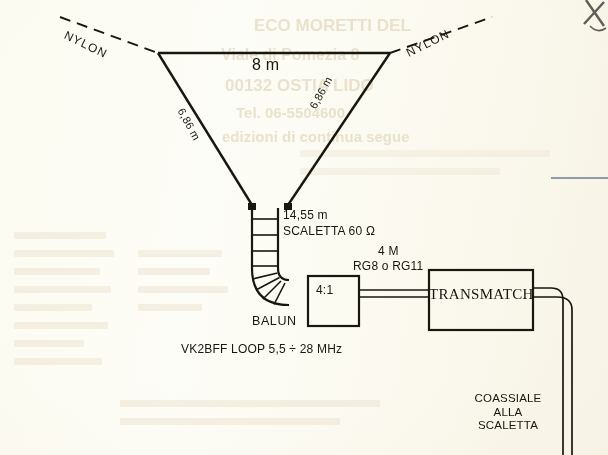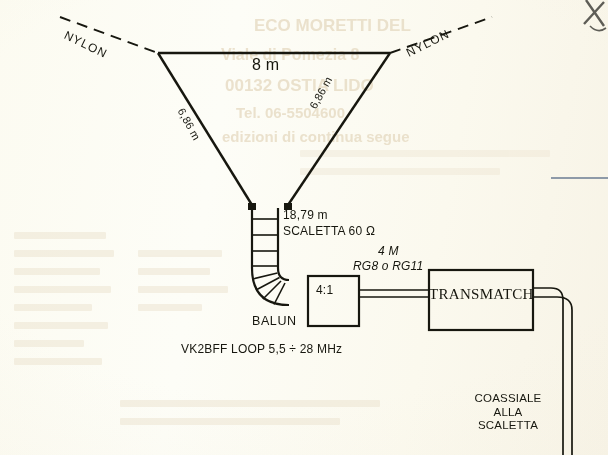--- a/index.html
+++ b/index.html
@@ -61,21 +61,21 @@
     font-family: "Liberation Sans", sans-serif;
     color: #17170f;
     letter-spacing: 0.2px;
   }
   .lbl-8m      { left: 252px; top: 56px;  font-size: 16px; }
   .lbl-left    { left: 186px; top: 106px; font-size: 11px; transform: rotate(61deg); transform-origin: left top; }
   .lbl-right   { left: 307px; top: 105px; font-size: 11px; transform: rotate(-61deg); transform-origin: left top; }
   .lbl-nylon-l { left: 68px;  top: 28px;  font-size: 12px; letter-spacing: 1px; transform: rotate(26deg); transform-origin: left top; }
   .lbl-nylon-r { left: 404px; top: 47px;  font-size: 12px; letter-spacing: 1px; transform: rotate(-26deg); transform-origin: left top; }
   .lbl-ladder  { left: 283px; top: 207px; font-size: 12px; line-height: 16px; }
-  .lbl-coaxlen { left: 353px; top: 244px; font-size: 12px; line-height: 15px; text-align: left; font-style: italic; }
+  .lbl-coaxlen { left: 353px; top: 244px; font-size: 12px; line-height: 15px; text-align: left; }
   .lbl-4m      { padding-left: 25px; }
   .lbl-balun   { left: 252px; top: 314px; font-size: 12.5px; letter-spacing: 0.6px; }
   .lbl-ratio   { left: 316px; top: 283px; font-size: 12px; }
   .lbl-tm      { left: 429px; top: 286px; font-size: 15px; letter-spacing: 0.3px; font-family: Liberation Serif, serif; }
   .lbl-caption { left: 181px; top: 342px; font-size: 12px; letter-spacing: 0.2px; }
   .lbl-station { left: 508px; top: 392px; font-size: 11.5px; line-height: 13.5px; text-align: center; transform: translateX(-50%); }
 </style>
 </head>
 <body>
 
@@ -168,21 +168,21 @@
   </svg>
 
   <div class="lbl lbl-8m">8 m</div>
   <div class="lbl lbl-left">6,86 m</div>
   <div class="lbl lbl-right">6,86 m</div>
 
   <div class="lbl lbl-nylon-l">NYLON</div>
   <div class="lbl lbl-nylon-r">NYLON</div>
 
   <div class="lbl lbl-ladder">
-    <div>18,79 m</div>
+    <div>14,55 m</div>
     <div>SCALETTA 60 Ω</div>
   </div>
 
   <div class="lbl lbl-coaxlen">
     <div class="lbl-4m">4 M</div>
     <div>RG8 o RG11</div>
   </div>
 
   <div class="lbl lbl-ratio">4:1</div>
   <div class="lbl lbl-balun">BALUN</div>

